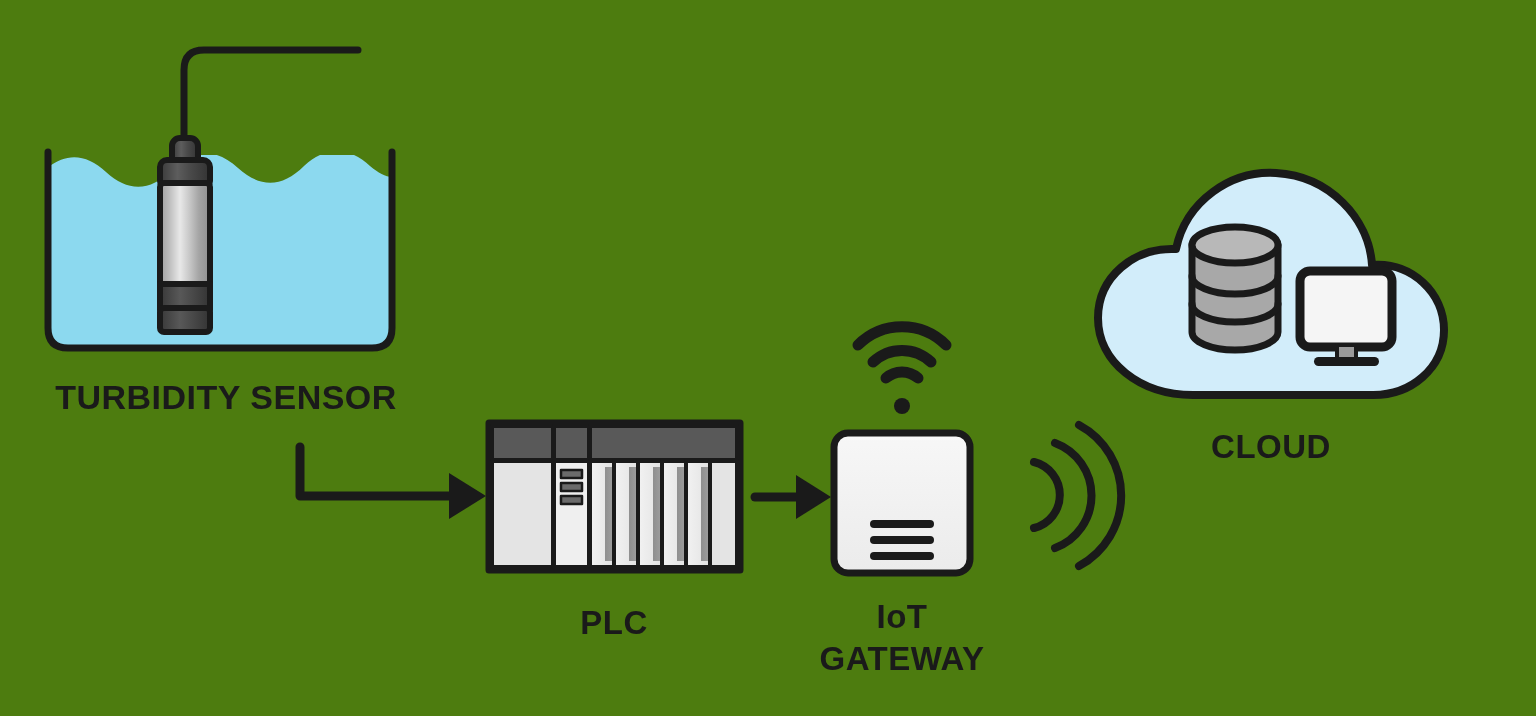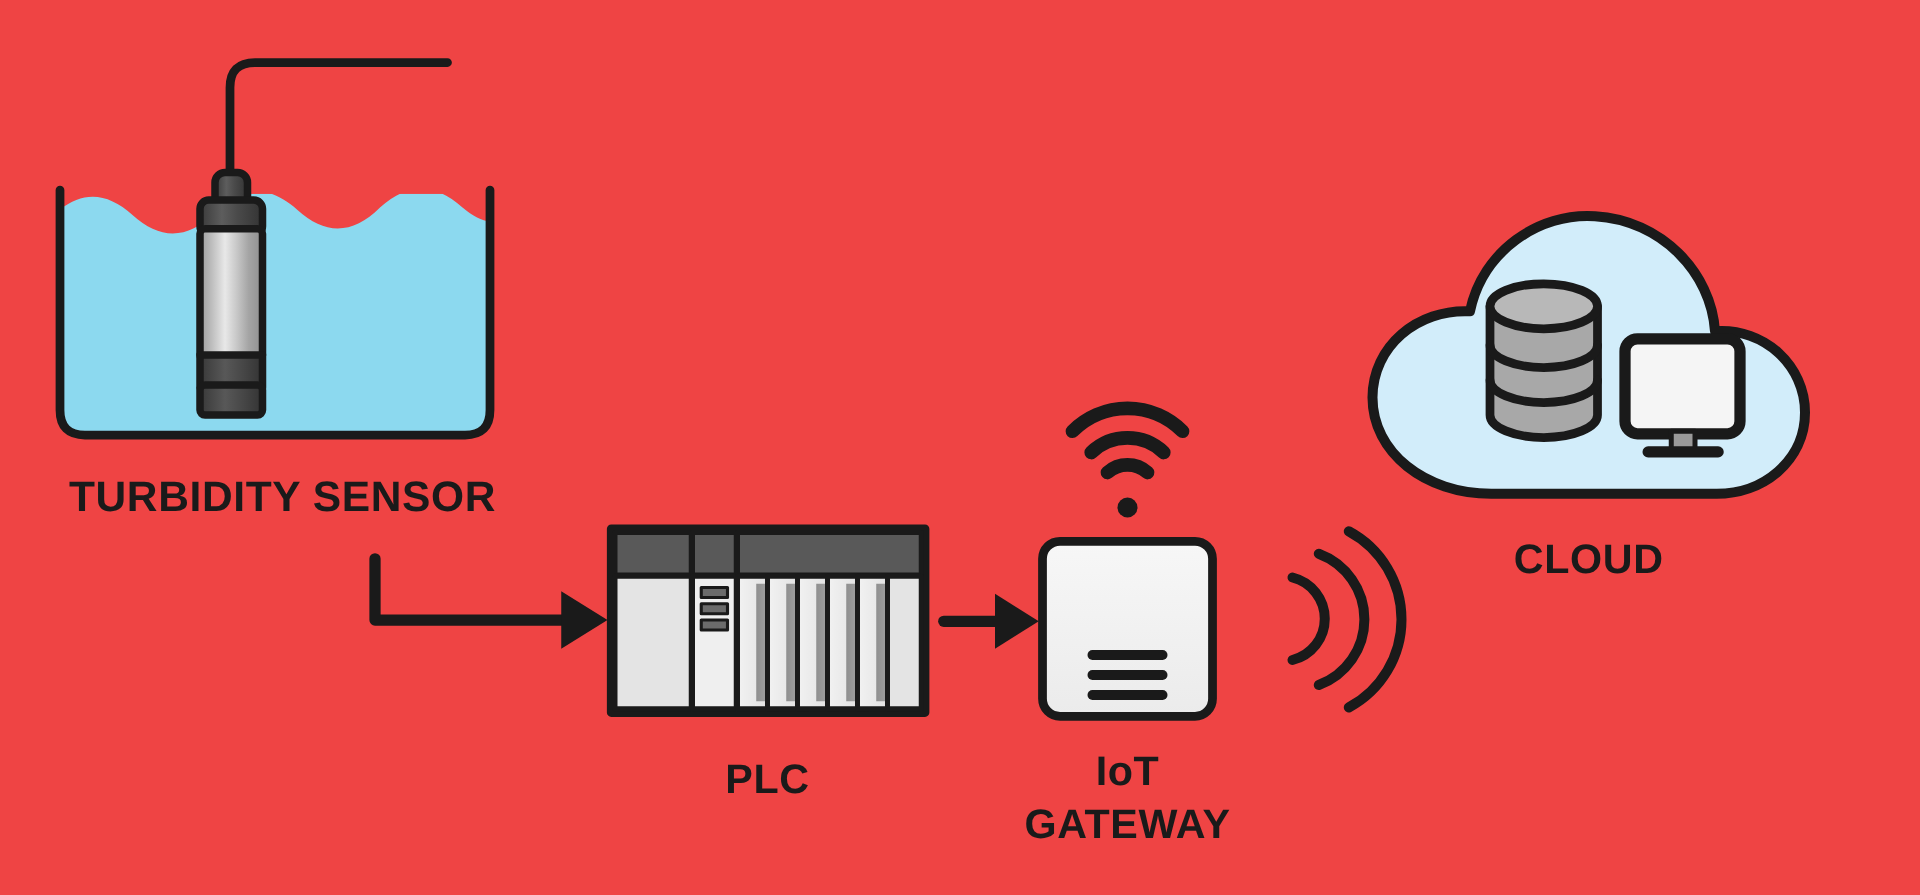--- a/index.html
+++ b/index.html
@@ -8,21 +8,21 @@
     padding: 0;
     background: #ffffff;
   }
   body {
     font-family: "Liberation Sans", sans-serif;
   }
   #canvas {
     position: relative;
     width: 1536px;
     height: 716px;
-    background: #ef4444;
+    background: #4d7c0f;
     overflow: hidden;
   }
   #diagram-svg {
     position: absolute;
     left: 0;
     top: 0;
     width: 1536px;
     height: 716px;
     display: block;
   }

